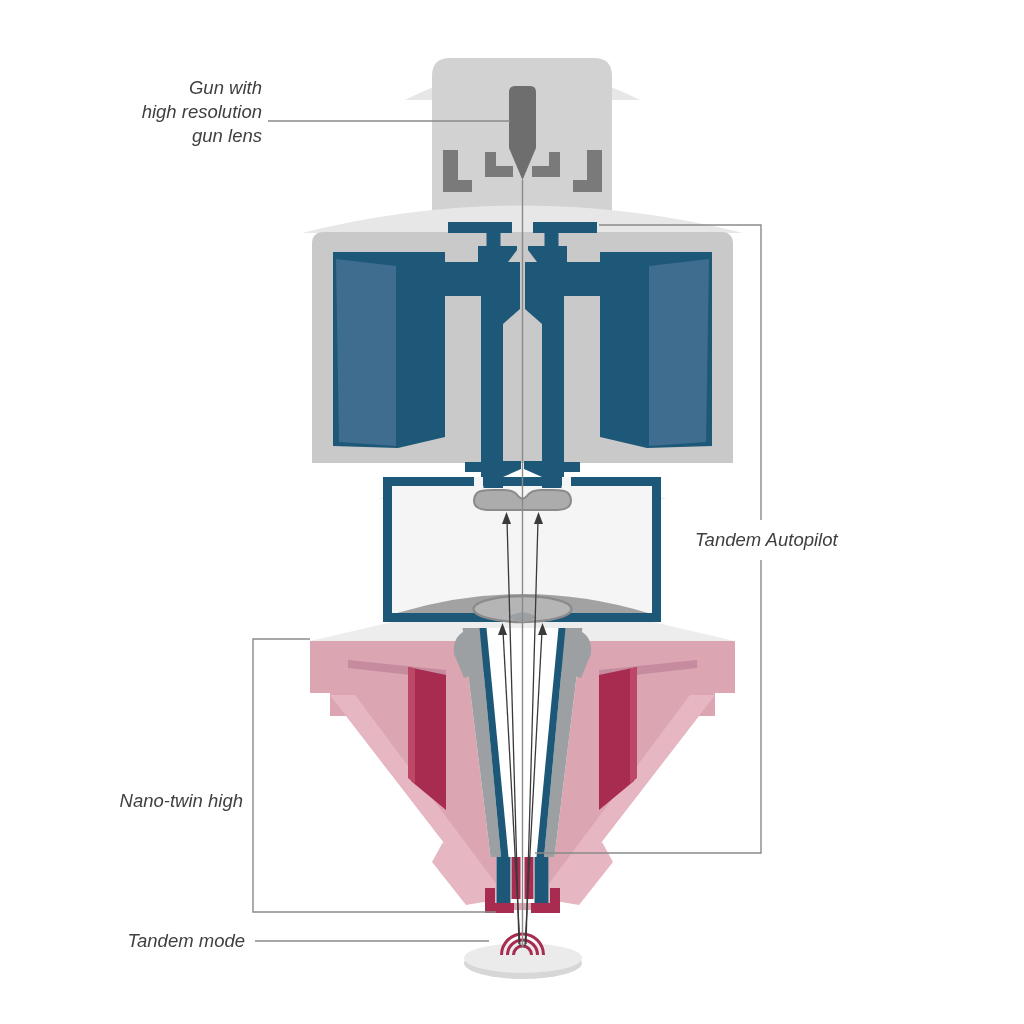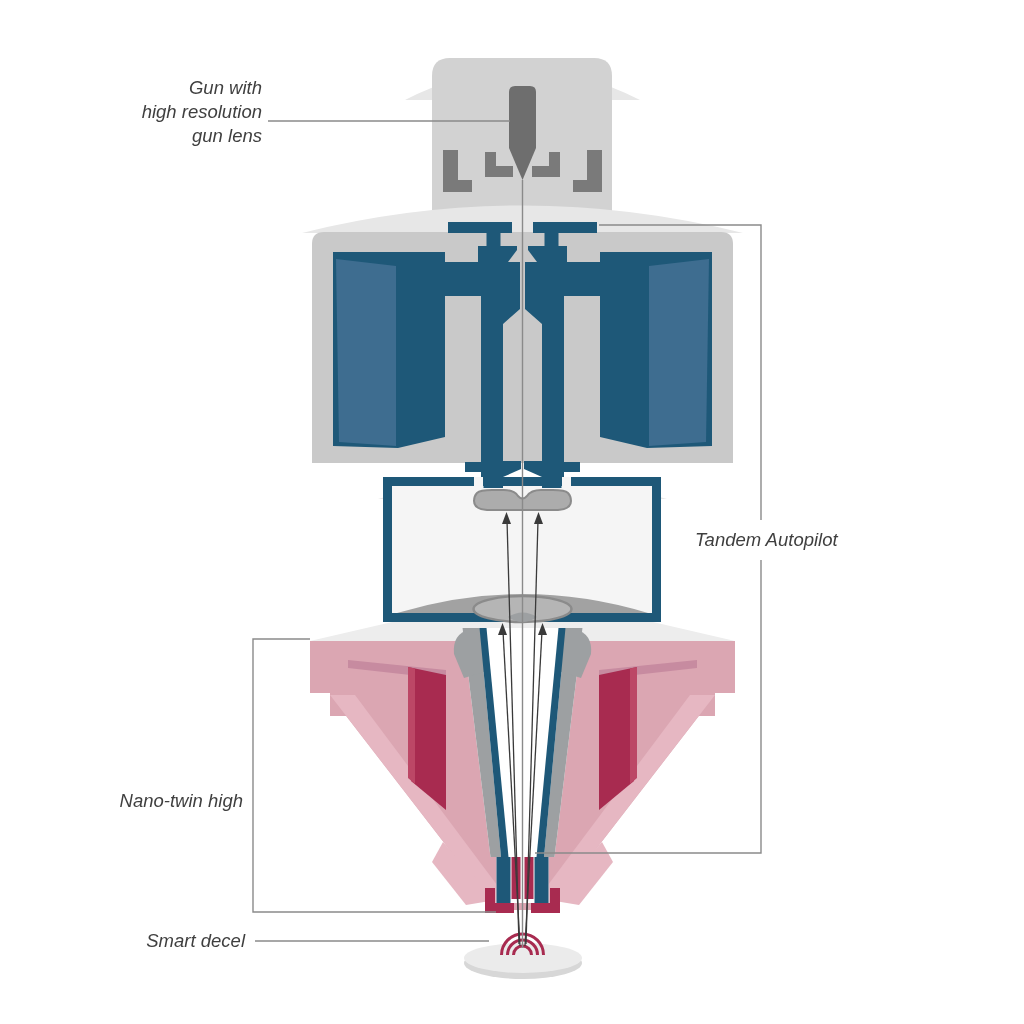--- a/index.html
+++ b/index.html
@@ -183,14 +183,14 @@
   </g>
 </svg>
 
   <div class="diagram-label align-right" style="right:762px;top:76px;">
     <span>Gun with</span>
     <span>high resolution</span>
     <span>gun lens</span>
   </div>
   <div class="diagram-label" style="left:695px;top:528px;">Tandem Autopilot</div>
   <div class="diagram-label align-right" style="right:781px;top:789px;">Nano-twin high</div>
-  <div class="diagram-label align-right" style="right:779px;top:929px;">Smart decel</div>
+  <div class="diagram-label align-right" style="right:779px;top:929px;">Tandem mode</div>
 </div>
 
 </body></html>

